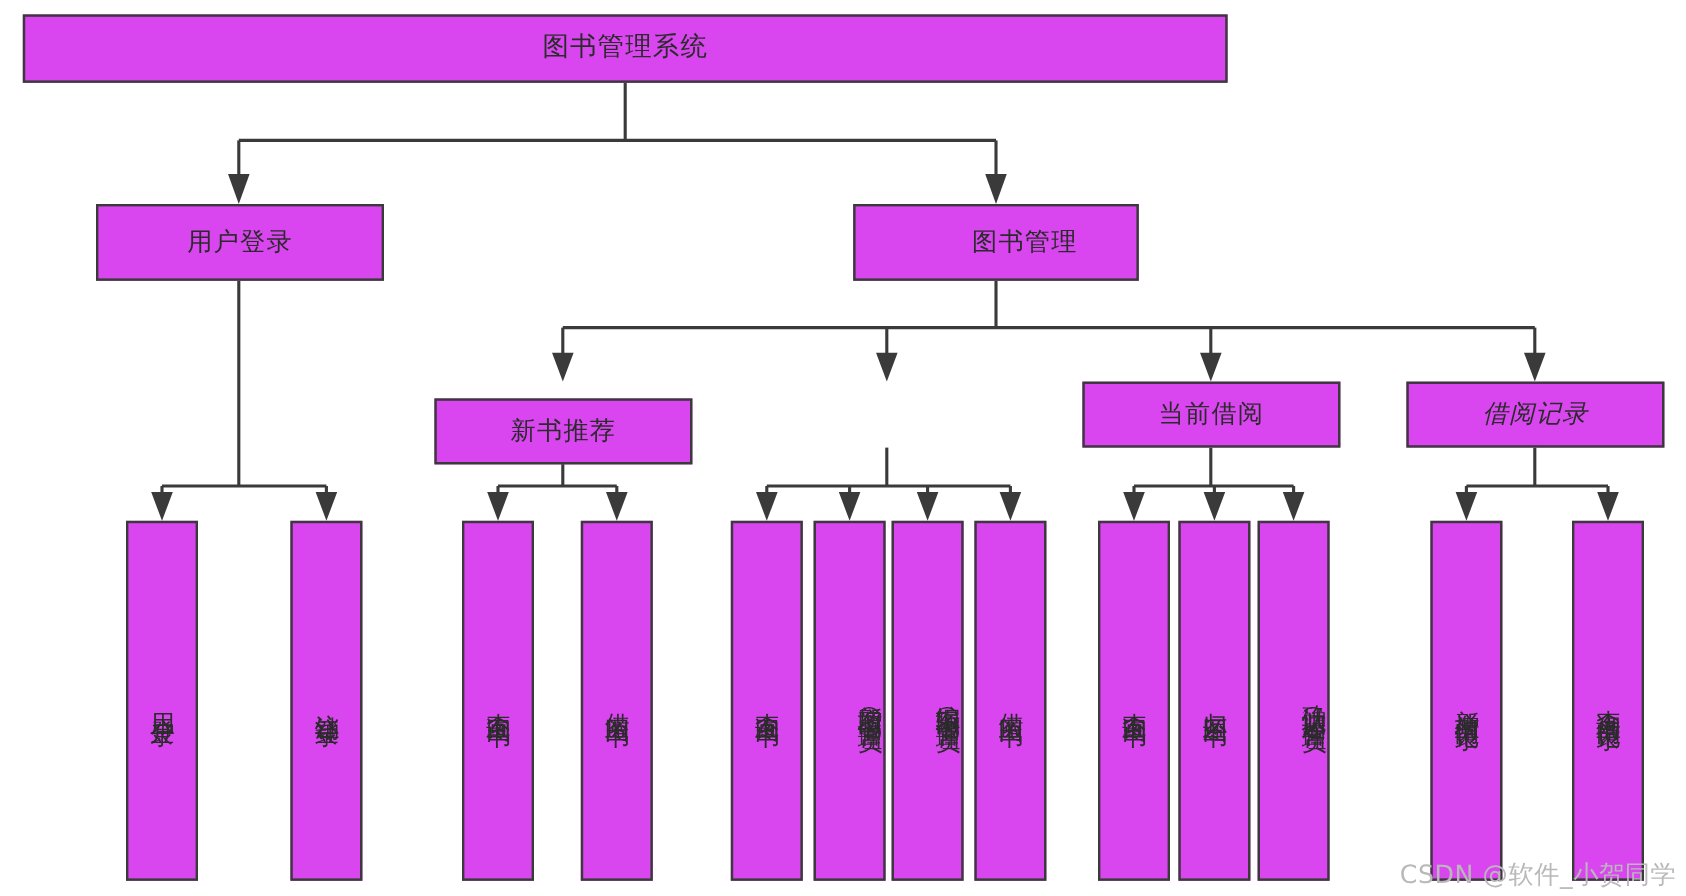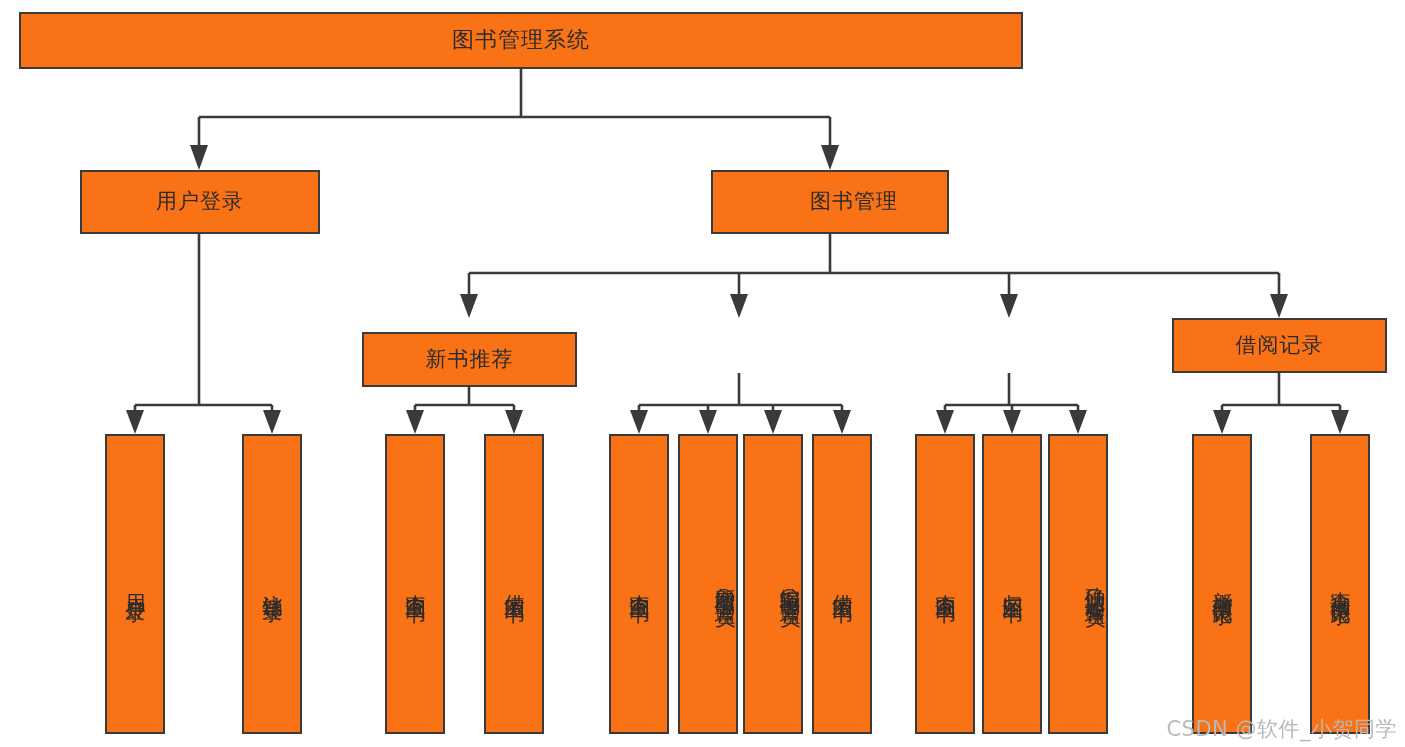--- a/index.html
+++ b/index.html
@@ -34,21 +34,21 @@
   }
   .arrowhead {
     fill: #3a3a3a;
     stroke: none;
   }
   
   .node {
     position: absolute;
     box-sizing: border-box;
     border: 2.6px solid #3a3a3a;
-    background: #f97316;
+    background: #d946ef;
     display: flex;
     align-items: center;
     justify-content: center;
     color: #2b2b2b;
   }
   .node.horiz {
     font-size: 21px;
     letter-spacing: 1px;
     line-height: 1.1;
   }
@@ -162,21 +162,24 @@
   <div class="node horiz" style="left:80px; top:170px; width:240px; height:64px;">
     <span>用户登录</span>
   </div>
   <div class="node horiz" style="left:711px; top:170px; width:238px; height:64px;padding-left:48px;">
     <span>图书管理</span>
   </div>
 
   <div class="node horiz" style="left:362px; top:332px; width:215px; height:55px;">
     <span>新书推荐</span>
   </div>
-  <div class="node horiz" style="left:1172px; top:318px; width:215px; height:55px;">
+  <div class="node horiz" style="left:902px; top:318px; width:215px; height:55px;">
+    <span>当前借阅</span>
+  </div>
+  <div class="node horiz" style="left:1172px; top:318px; width:215px; height:55px;font-style:italic;">
     <span>借阅记录</span>
   </div>
 
   <div class="node vert mid" style="left:105px; top:434px; width:60px; height:300px;">
     <span class="vlabel">用户登录</span>
   </div>
   <div class="node vert mid" style="left:242px; top:434px; width:60px; height:300px;">
     <span class="vlabel">注销登录</span>
   </div>
 

